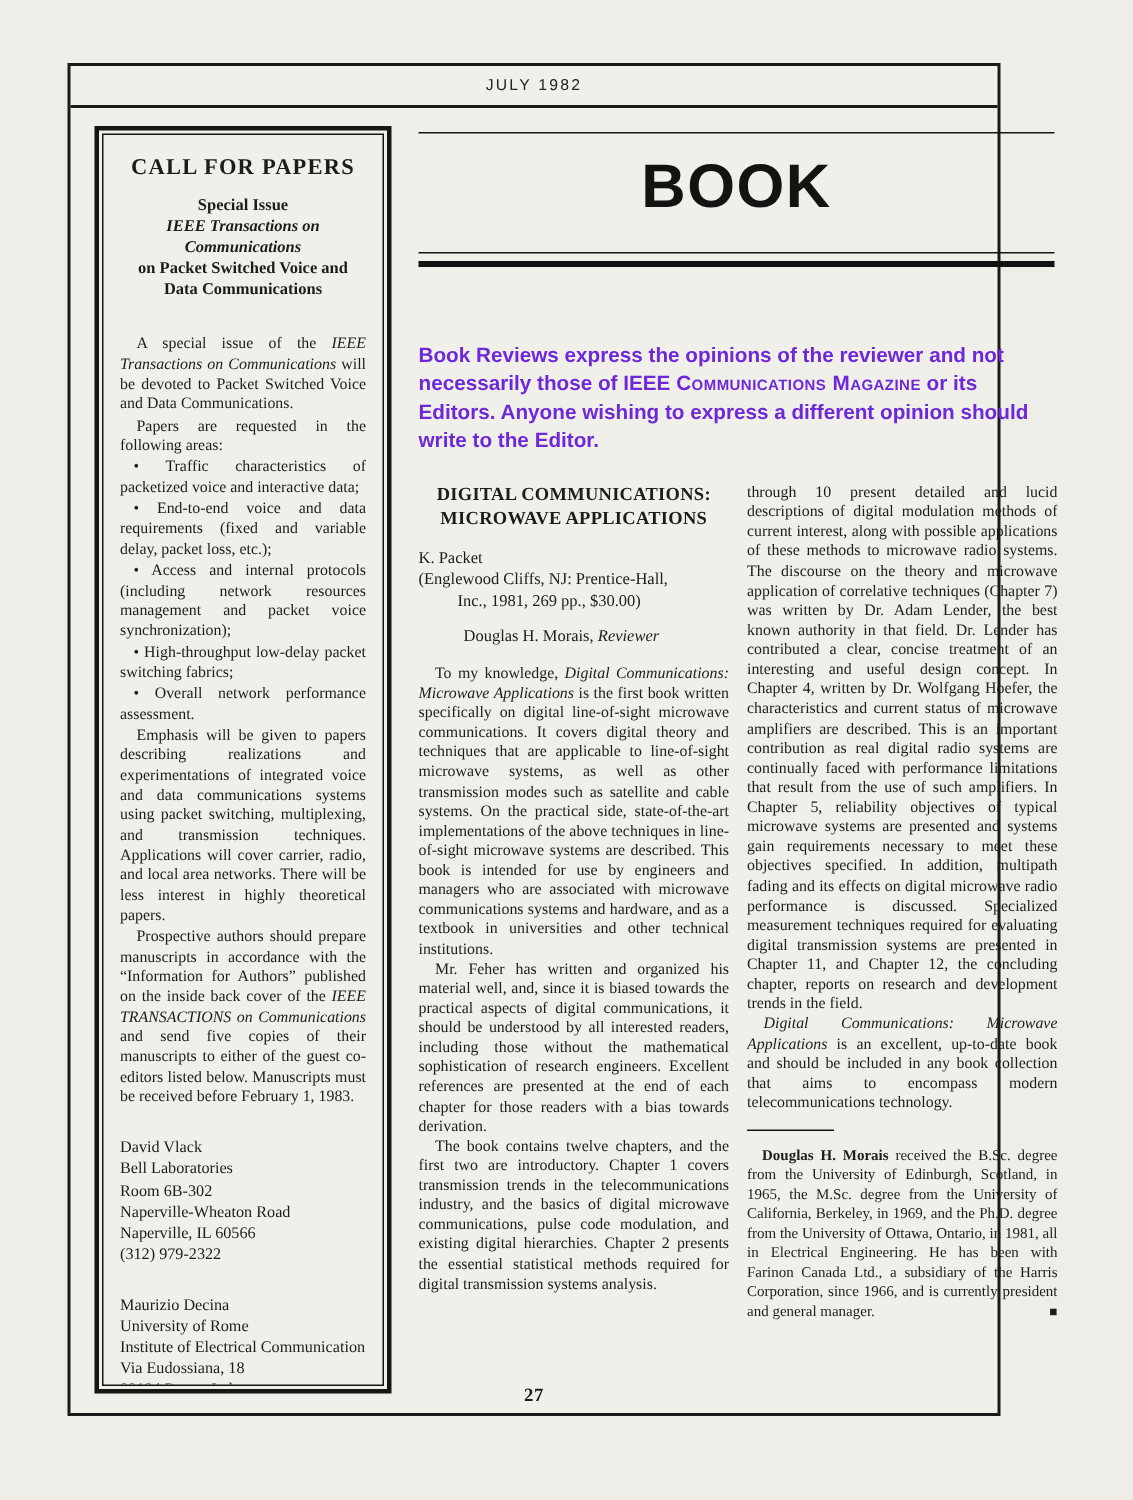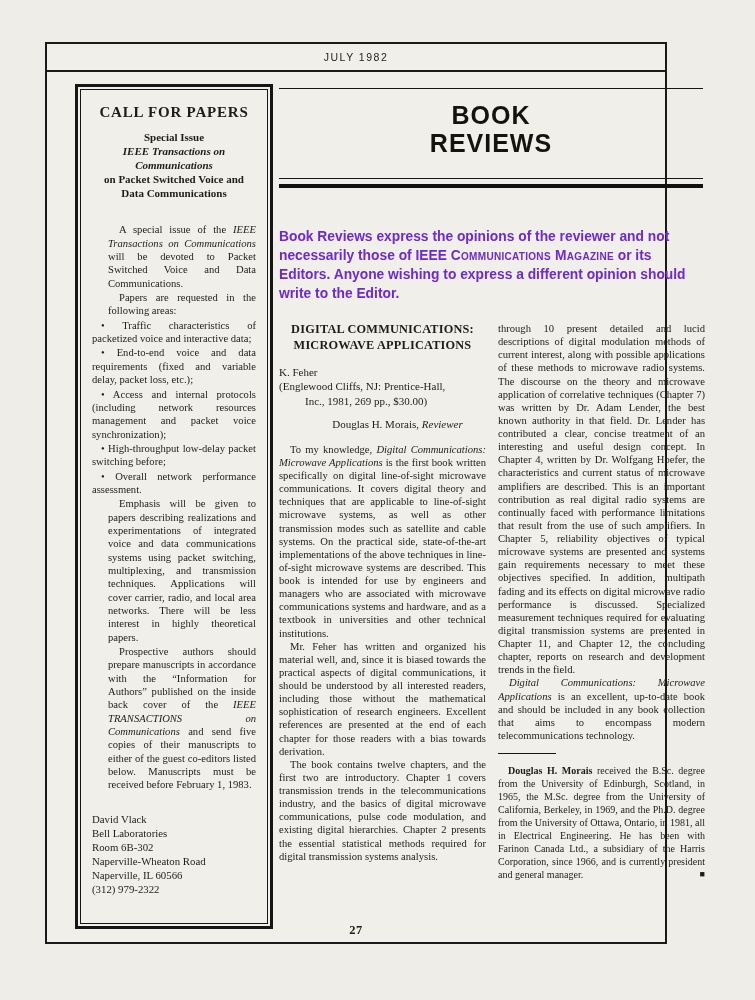--- a/index.html
+++ b/index.html
@@ -19,60 +19,60 @@
 
   .header-strip {
     position:absolute; top:0; left:0; width:100%; height:28px;
     border-bottom:2px solid #1a1a1a; box-sizing:border-box;
     text-align:center; font-family:"Liberation Sans",sans-serif;
     font-size:10.5px; letter-spacing:1.5px; line-height:26px; color:#24231f;
   }
 
   
   .cfp-box {
-    position:absolute; left:28px; top:40px; width:198px; height:845px;
+    position:absolute; left:16px; top:40px; width:198px; height:845px;
     border:3px solid #161616; box-sizing:border-box; padding:2px;
   }
   .cfp-inner { border:1px solid #161616; height:100%; box-sizing:border-box; padding:9px 11px; overflow:hidden; }
   .cfp-title { margin:5px 0 9px; text-align:center; font-size:15px; font-weight:bold; letter-spacing:0.8px; }
   .cfp-subtitle { margin-bottom:23px; }
   .cfp-sub { text-align:center; font-weight:bold; font-size:11px; line-height:1.28; }
   .cfp-sub.italic { font-style:italic; }
   .cfp-p { margin:0 0 1px 0; font-size:10.6px; line-height:1.26; text-align:justify; }
-  .indent { text-indent:11px;margin-left:16px; }
+  .indent { text-indent:11px; }
   .bullet { text-indent:9px; }
   .contact { margin-top:20px; font-size:10.8px; line-height:1.3; }
   .contact div { white-space:nowrap; }
 
   
   .br-header { position:absolute; left:232px; top:44px; width:424px; text-align:center; }
   .rule-thin { border-top:1.5px solid #161616; }
   .rule-thick { border-top:4px solid #121212; }
   .br-title {
     font-family:"Liberation Sans",sans-serif; font-weight:bold;
-    font-size:25px; line-height:1.1; letter-spacing:1px; margin:13px 0 21px; color:#141311;
+    font-size:41px; line-height:1.1; letter-spacing:1px; margin:13px 0 21px; color:#141311;
   }
   .br-rule-gap { margin-top:5px; }
 
   .disclaimer {
     position:absolute; left:232px; top:184px; width:424px;
     font-family:"Liberation Sans",sans-serif; font-weight:bold;
     font-size:13.8px; line-height:1.37; color:#6d28d9;
   }
   .smallcaps { font-variant:small-caps; letter-spacing:0.3px; }
 
   
   .columns { position:absolute; left:232px; top:278px; width:426px; height:592px; display:flex; gap:12px; }
   .col { flex:1; overflow:hidden; min-width:0; }
 
   .review-title { text-align:center; font-weight:bold; font-size:12.3px; line-height:1.3; letter-spacing:0.2px; margin:0 0 11px 0; }
   .review-author { font-size:11px; line-height:1.3; }
   .review-pub1 { font-size:11px; line-height:1.3; }
   .review-pub2 { font-size:11px; line-height:1.3; text-indent:26px; }
-  .review-reviewer { text-align:center; margin:10px 0 13px 30px; font-size:11px; }
+  .review-reviewer { text-align:left; margin:10px 0 13px 30px; font-size:11px; }
   .review-reviewer .ital { font-style:italic; }
 
   .body-p { font-size:10.6px; line-height:1.24; text-align:justify; margin:0; }
   .body-p i { font-style:italic; }
 
   .bio-rule { width:58px; border-top:1.5px solid #161616; margin:11px 0 8px 0; }
   .bio { font-size:10px; line-height:1.3; text-align:justify; }
   .bio .bio-name { font-weight:bold; }
   .bio .end-mark { float:right; font-size:9px; line-height:13px; }
   .bio-first-indent { text-indent:10px; }
@@ -100,55 +100,62 @@
           <div class="cfp-sub italic">IEEE Transactions on</div>
           <div class="cfp-sub italic">Communications</div>
           <div class="cfp-sub">on Packet Switched Voice and</div>
           <div class="cfp-sub">Data Communications</div>
         </div>
         <p class="cfp-p indent"><span>A special issue of the </span><i>IEEE Transactions on Communications</i><span> will be devoted to Packet Switched Voice and Data Communications.</span></p>
         <p class="cfp-p indent">Papers are requested in the following areas:</p>
         <p class="cfp-p bullet">• Traffic characteristics of packetized voice and interactive data;</p>
         <p class="cfp-p bullet">• End-to-end voice and data requirements (fixed and variable delay, packet loss, etc.);</p>
         <p class="cfp-p bullet">• Access and internal protocols (including network resources management and packet voice synchronization);</p>
-        <p class="cfp-p bullet">• High-throughput low-delay packet switching before;</p>
+        <p class="cfp-p bullet">• High-throughput low-delay packet switching fabrics;</p>
         <p class="cfp-p bullet">• Overall network performance assessment.</p>
         <p class="cfp-p indent">Emphasis will be given to papers describing realizations and experimentations of integrated voice and data communications systems using packet switching, multiplexing, and transmission techniques. Applications will cover carrier, radio, and local area networks. There will be less interest in highly theoretical papers.</p>
         <p class="cfp-p indent"><span>Prospective authors should prepare manuscripts in accordance with the “Information for Authors” published on the inside back cover of the </span><i>IEEE TRANSACTIONS on Communications</i><span> and send five copies of their manuscripts to either of the guest co-editors listed below. Manuscripts must be received before February 1, 1983.</span></p>
         <div class="contact">
           <div>David Vlack</div>
           <div>Bell Laboratories</div>
           <div>Room 6B-302</div>
           <div>Naperville-Wheaton Road</div>
           <div>Naperville, IL 60566</div>
           <div>(312) 979-2322</div>
         </div>
+        <div class="contact">
+          <div>Maurizio Decina</div>
+          <div>University of Rome</div>
+          <div>Institute of Electrical Communication</div>
+          <div>Via Eudossiana, 18</div>
+          <div>00184 Rome, Italy</div>
+          <div>(39-6) 460522</div>
+        </div>
       </div>
     </div>
 
     <div class="br-header">
       <div class="rule-thin"></div>
       <div class="br-title">
         <div>BOOK</div>
-        <div>REVIEWS</div>
       </div>
       <div class="rule-thin"></div>
       <div class="rule-thick br-rule-gap"></div>
     </div>
 
     <div class="disclaimer"><span>Book Reviews express the opinions of the reviewer and not necessarily those of IEEE </span><span class="smallcaps">Communications Magazine</span><span> or its Editors. Anyone wishing to express a different opinion should write to the Editor.</span></div>
 
     <div class="columns">
 
       <div class="col">
         <div class="review-title">
           <div>DIGITAL COMMUNICATIONS:</div>
           <div>MICROWAVE APPLICATIONS</div>
         </div>
-        <div class="review-author">K. Feher</div>
+        <div class="review-author">K. Packet</div>
         <div class="review-pub1">(Englewood Cliffs, NJ: Prentice-Hall,</div>
         <div class="review-pub2">Inc., 1981, 269 pp., $30.00)</div>
         <div class="review-reviewer"><span>Douglas H. Morais, </span><span class="ital">Reviewer</span></div>
         <p class="body-p indent"><span>To my knowledge, </span><i>Digital Communications: Microwave Applications</i><span> is the first book written specifically on digital line-of-sight microwave communications. It covers digital theory and techniques that are applicable to line-of-sight microwave systems, as well as other transmission modes such as satellite and cable systems. On the practical side, state-of-the-art implementations of the above techniques in line-of-sight microwave systems are described. This book is intended for use by engineers and managers who are associated with microwave communications systems and hardware, and as a textbook in universities and other technical institutions.</span></p>
         <p class="body-p indent">Mr. Feher has written and organized his material well, and, since it is biased towards the practical aspects of digital communications, it should be understood by all interested readers, including those without the mathematical sophistication of research engineers. Excellent references are presented at the end of each chapter for those readers with a bias towards derivation.</p>
         <p class="body-p indent">The book contains twelve chapters, and the first two are introductory. Chapter 1 covers transmission trends in the telecommunications industry, and the basics of digital microwave communications, pulse code modulation, and existing digital hierarchies. Chapter 2 presents the essential statistical methods required for digital transmission systems analysis.</p>
       </div>
 
       <div class="col">
         <p class="body-p">through 10 present detailed and lucid descriptions of digital modulation methods of current interest, along with possible applications of these methods to microwave radio systems. The discourse on the theory and microwave application of correlative techniques (Chapter 7) was written by Dr. Adam Lender, the best known authority in that field. Dr. Lender has contributed a clear, concise treatment of an interesting and useful design concept. In Chapter 4, written by Dr. Wolfgang Hoefer, the characteristics and current status of microwave amplifiers are described. This is an important contribution as real digital radio systems are continually faced with performance limitations that result from the use of such amplifiers. In Chapter 5, reliability objectives of typical microwave systems are presented and systems gain requirements necessary to meet these objectives specified. In addition, multipath fading and its effects on digital microwave radio performance is discussed. Specialized measurement techniques required for evaluating digital transmission systems are presented in Chapter 11, and Chapter 12, the concluding chapter, reports on research and development trends in the field.</p>

